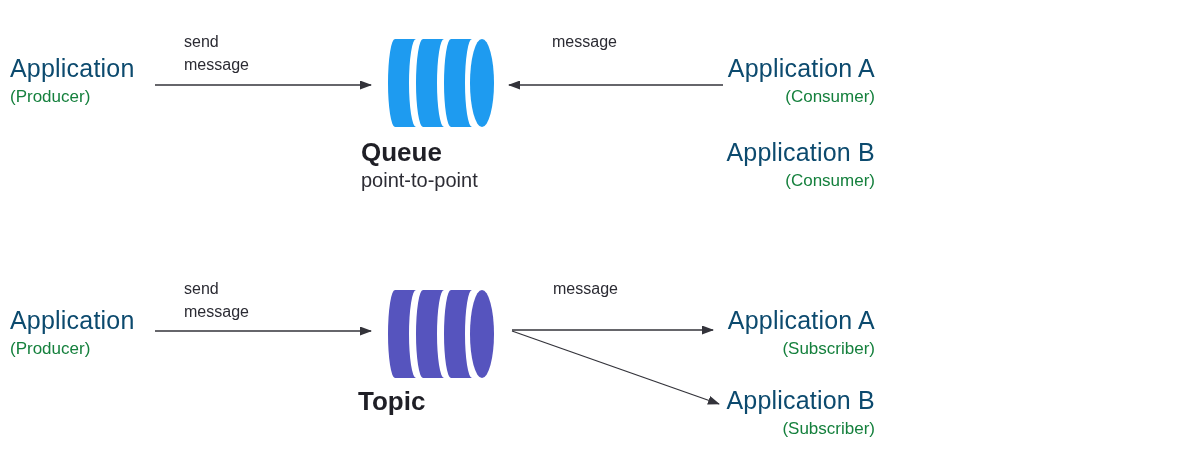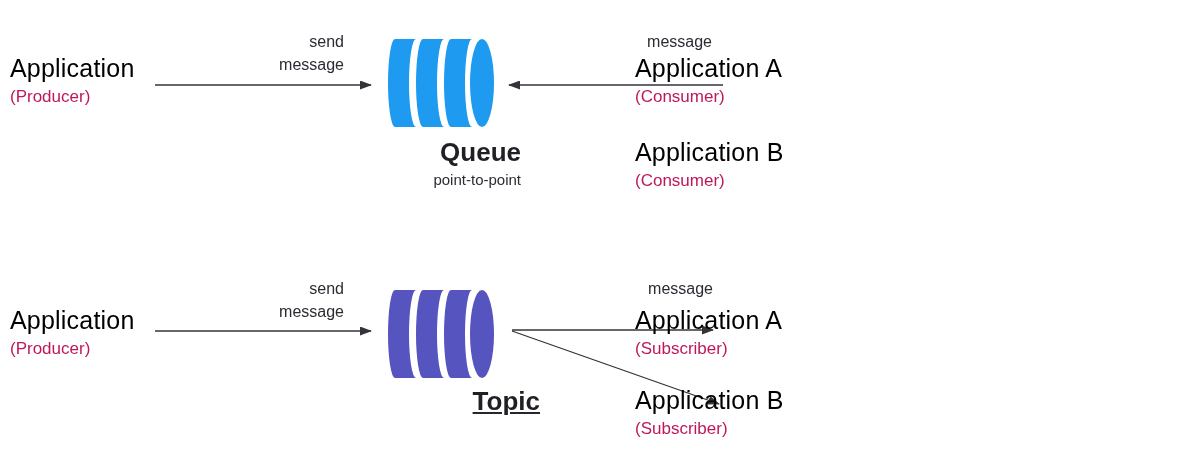--- a/index.html
+++ b/index.html
@@ -17,48 +17,48 @@
     position: absolute;
     left: 0; top: 0;
     width: 1199px; height: 450px;
   }
   .conn { fill: none; stroke-width: 1.3px; }
   .block { position: absolute; }
   .app-title {
     font-size: 25px;
     line-height: 30px;
     letter-spacing: 0.2px;
-    color: #000000;
+    color: #0c4a6e;
     white-space: nowrap;
   }
   .app-sub {
     font-size: 17px;
     line-height: 20px;
     margin-top: 4px;
-    color: #be185d;
+    color: #15803d;
     white-space: nowrap;
   }
-  .align-right { }
+  .align-right { text-align: right; }
   .arrow-label {
     font-size: 16px;
     line-height: 23px;
-    text-align: right;
+    text-align: left;
     color: #2b2b33;
     white-space: nowrap;
   }
-  .node-label { text-align: right; }
+  .node-label { text-align: left; }
   .node-title {
     font-size: 26px;
     font-weight: 700;
     line-height: 30px;
     color: #1f1f26;
     white-space: nowrap;
   }
   .node-sub {
-    font-size: 15px;
+    font-size: 20px;
     line-height: 20px;
     margin-top: 3px;
     color: #2c2c34;
     white-space: nowrap;
   }
   .node-icon { position: absolute; }
 </style>
 </head>
 <body>
 
@@ -123,21 +123,21 @@
     <div>message</div>
   </div>
 
   <svg class="node-icon" style="left:387px; top:289px;" width="108" height="90" viewBox="0 0 108 90" xmlns="http://www.w3.org/2000/svg">
     <path d="M8 1 A7 44 0 0 0 8 89 L29 89 A7 44 0 0 1 29 1 Z" fill="#5654BE"></path>
     <path d="M36 1 A7 44 0 0 0 36 89 L57 89 A7 44 0 0 1 57 1 Z" fill="#5654BE"></path>
     <path d="M64 1 A7 44 0 0 0 64 89 L85 89 A7 44 0 0 1 85 1 Z" fill="#5654BE"></path>
     <ellipse cx="95" cy="45" rx="12" ry="44" fill="#5654BE"></ellipse>
   </svg>
 
-  <div class="block node-label" style="left:380px; top:386px; width:160px;text-decoration:underline;">
+  <div class="block node-label" style="left:358px; top:386px; width:160px;">
     <div class="node-title">Topic</div>
   </div>
 
   <div class="block arrow-label" style="left:553px; top:277px; width:160px;">
     <div>message</div>
   </div>
 
   <div class="block align-right" style="right:324px; top:305px; width:240px;">
     <div class="app-title">Application A</div>
     <div class="app-sub">(Subscriber)</div>

